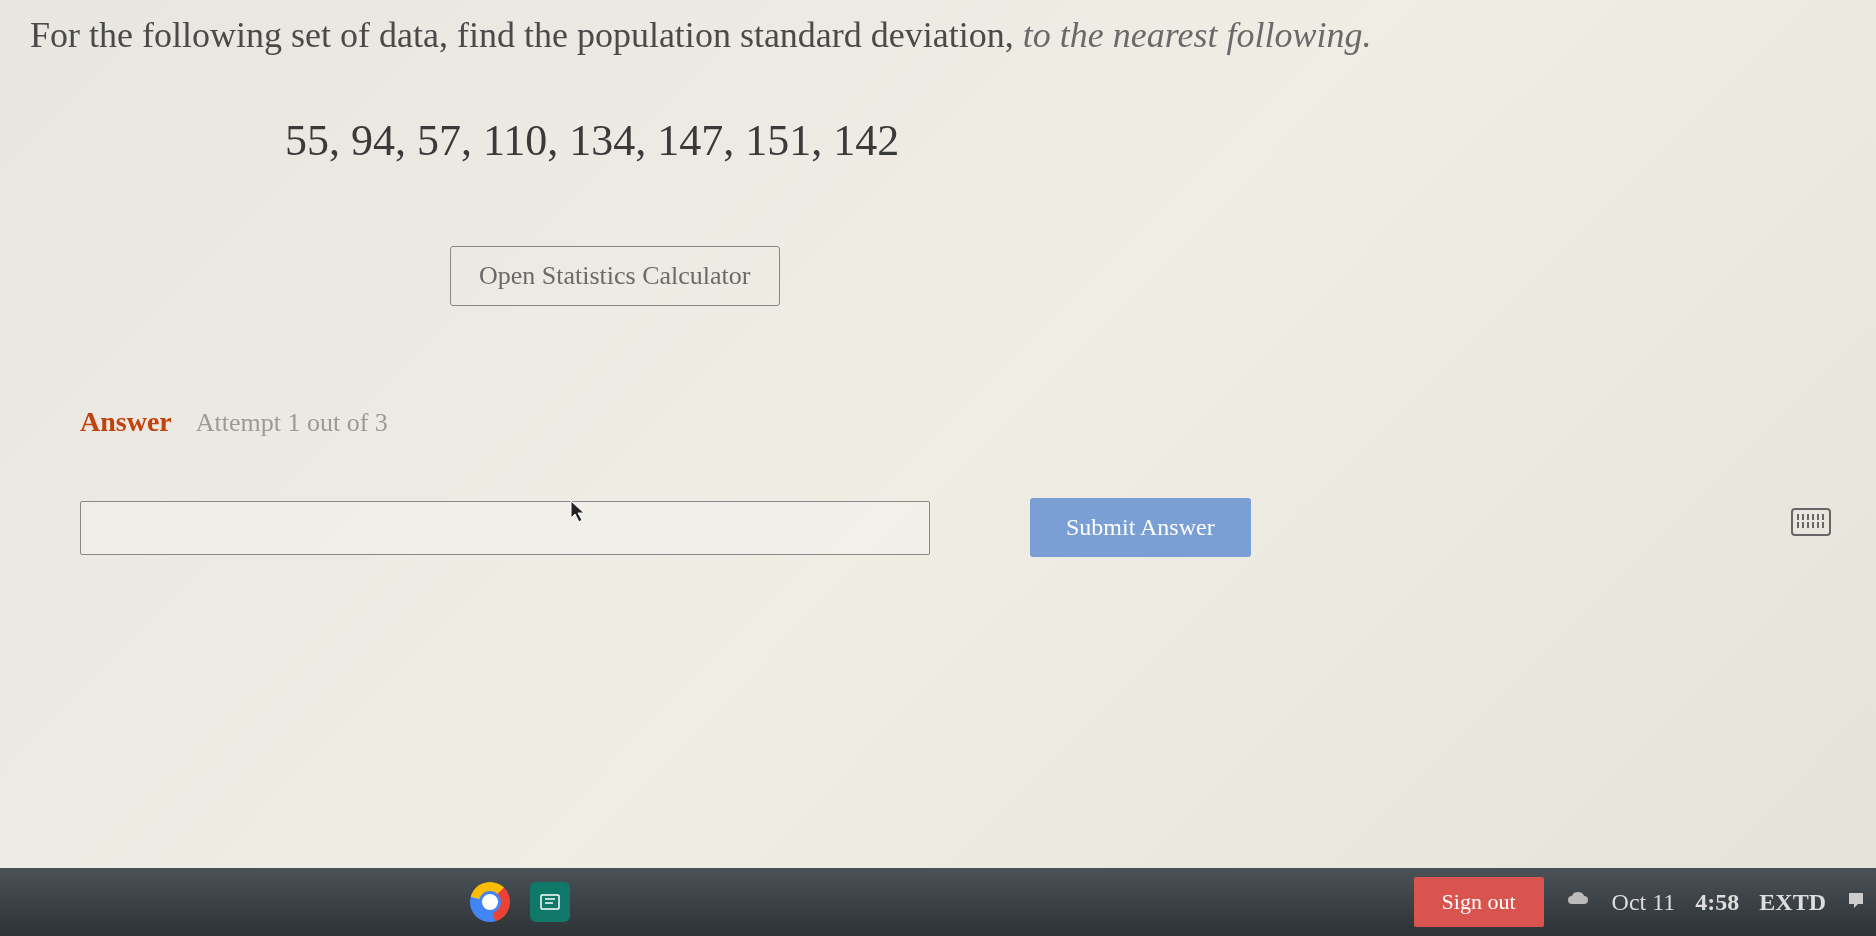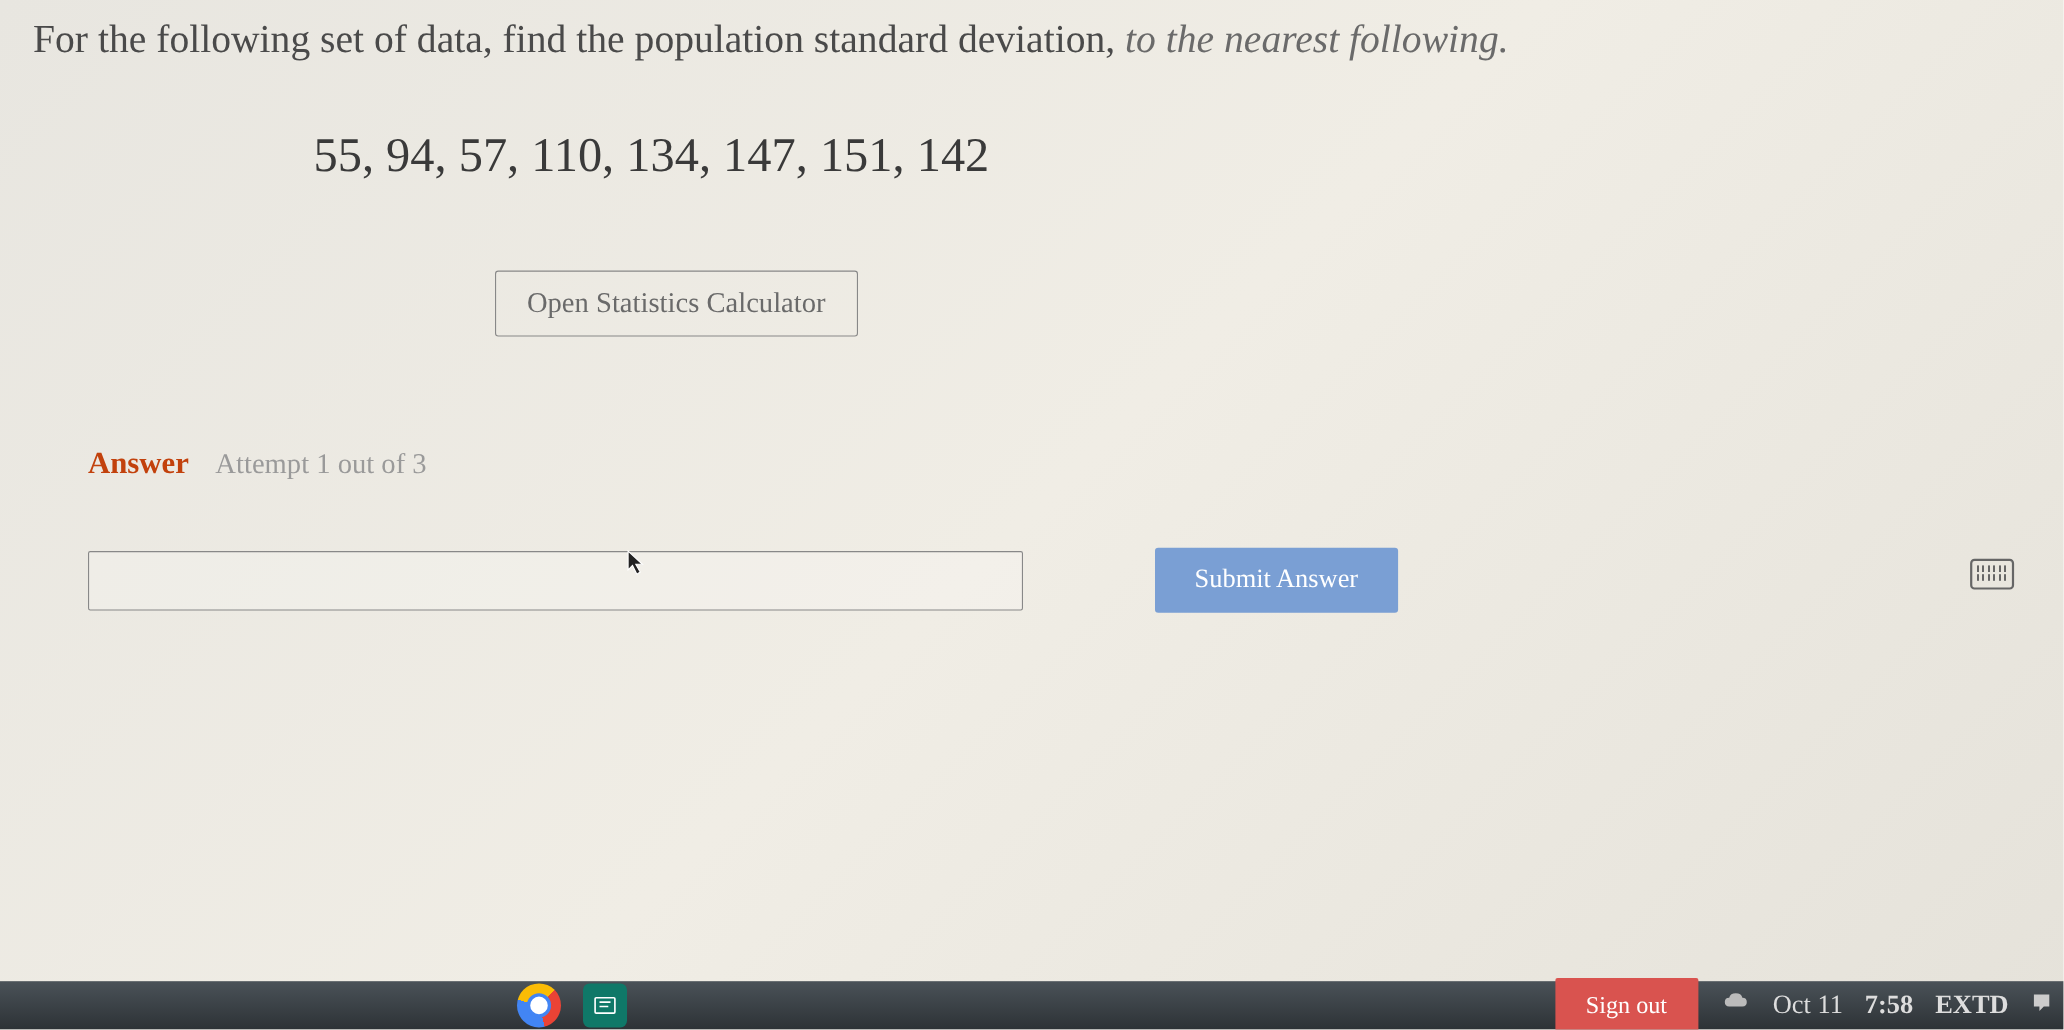--- a/index.html
+++ b/index.html
@@ -93,21 +93,21 @@
       left: 4px;
       right: 4px;
       height: 6px;
       background: repeating-linear-gradient(90deg, #666 0, #666 2px, transparent 2px, transparent 5px);
     }
     .answer-row {
       display: flex;
       align-items: center;
       margin-top: 60px;
       margin-left: 50px;
-      gap: 40px;
+      gap: 20px;
     }
     .answer-input {
       width: 850px;
       height: 54px;
       border: 1px solid #888;
       background: rgba(255,255,255,0.2);
       font-size: 22px;
       padding: 0 15px;
       border-radius: 2px;
       font-family: Georgia, serif;
@@ -129,21 +129,21 @@
       top: 500px;
       font-size: 24px;
       color: #333;
       pointer-events: none;
     }
     .taskbar {
       position: absolute;
       bottom: 0;
       left: 0;
       right: 0;
-      height: 44px;
+      height: 68px;
       background: linear-gradient(180deg, #4a5258 0%, #2d3236 100%);
       display: flex;
       align-items: center;
       justify-content: space-between;
       padding: 0 10px;
     }
     .taskbar-left {
       display: flex;
       align-items: center;
       gap: 20px;
@@ -264,21 +264,21 @@
     </div>
   </div>
   <div class="taskbar-right">
     <button class="signout-button">Sign out</button>
     <span class="taskbar-cloud">
       <svg width="28" height="20" viewBox="0 0 28 20">
         <path d="M 8 14 Q 4 14 4 10 Q 4 6 8 6 Q 9 2 14 2 Q 19 2 20 6 Q 24 6 24 10 Q 24 14 20 14 Z" fill="#bbb"></path>
       </svg>
     </span>
     <span class="taskbar-date">Oct 11</span>
-    <span class="taskbar-time">7:58</span>
+    <span class="taskbar-time">4:58</span>
     <span class="taskbar-extd">EXTD</span>
     <span class="notif-icon">
       <svg width="20" height="20" viewBox="0 0 20 20">
         <path d="M 3 3 L 17 3 L 17 14 L 12 14 L 8 18 L 8 14 L 3 14 Z" fill="#ccc"></path>
       </svg>
     </span>
   </div>
 </div>
 
 </body></html>

